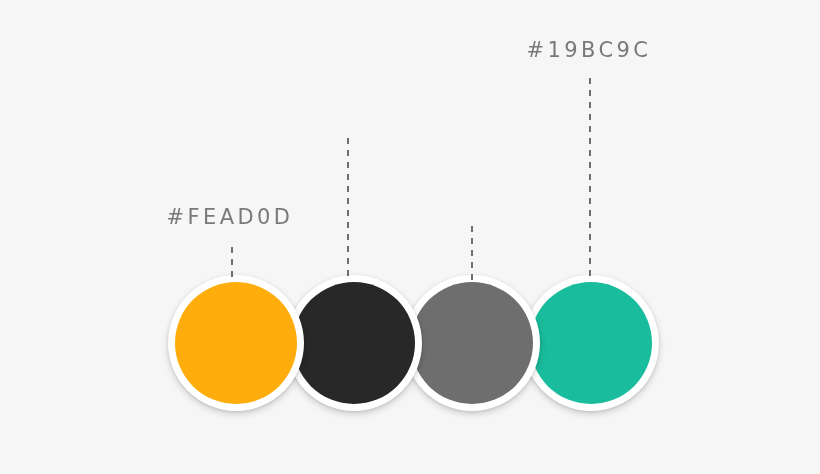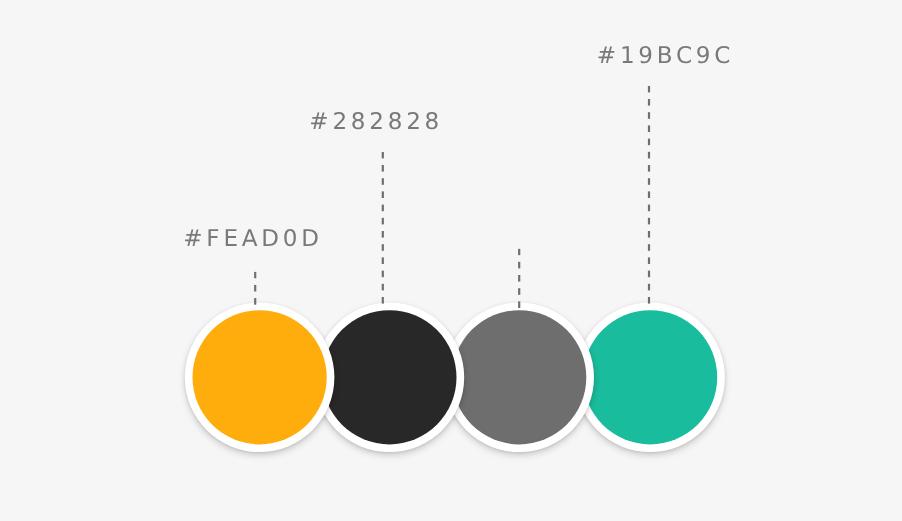--- a/index.html
+++ b/index.html
@@ -67,27 +67,26 @@
 <body>
 
 <div id="stage">
   <div class="swatch-group" id="swatch-group">
       <div class="connector" style="left: 232px; top: 247px; height: 32px; z-index: 20;"></div>
       <div class="label" style="left: 230px; top: 205px; z-index: 21;">#FEAD0D</div>
       <div class="swatch" style="width: 136px; height: 136px; left: 168px; top: 275px; z-index: 4;">
         <div class="disc" style="left: 7px; top: 7px; width: 122px; height: 122px; background: rgb(254, 173, 13);"></div>
       </div>
       <div class="connector" style="left: 348px; top: 138px; height: 142px; z-index: 20;"></div>
-      <div class="label" style="left: 342px; top: 98px; z-index: 21;">#282828</div>
       <div class="swatch" style="width: 136px; height: 136px; left: 286px; top: 275px; z-index: 3;">
         <div class="disc" style="left: 7px; top: 7px; width: 122px; height: 122px; background: rgb(40, 40, 40);"></div>
       </div>
       <div class="connector" style="left: 472px; top: 226px; height: 54px; z-index: 20;"></div>
       <div class="swatch" style="width: 136px; height: 136px; left: 404px; top: 275px; z-index: 2;">
         <div class="disc" style="left: 7px; top: 7px; width: 122px; height: 122px; background: rgb(110, 110, 110);"></div>
       </div>
       <div class="connector" style="left: 590px; top: 78px; height: 202px; z-index: 20;"></div>
-      <div class="label" style="left: 589px; top: 38px; z-index: 21; margin-left: 16px;">#19BC9C</div>
+      <div class="label" style="left: 589px; top: 38px; z-index: 21;">#19BC9C</div>
       <div class="swatch" style="width: 136px; height: 136px; left: 523px; top: 275px; z-index: 1;">
         <div class="disc" style="left: 7px; top: 7px; width: 122px; height: 122px; background: rgb(25, 188, 156);"></div>
       </div>
     </div>
 </div>
 
 </body></html>

